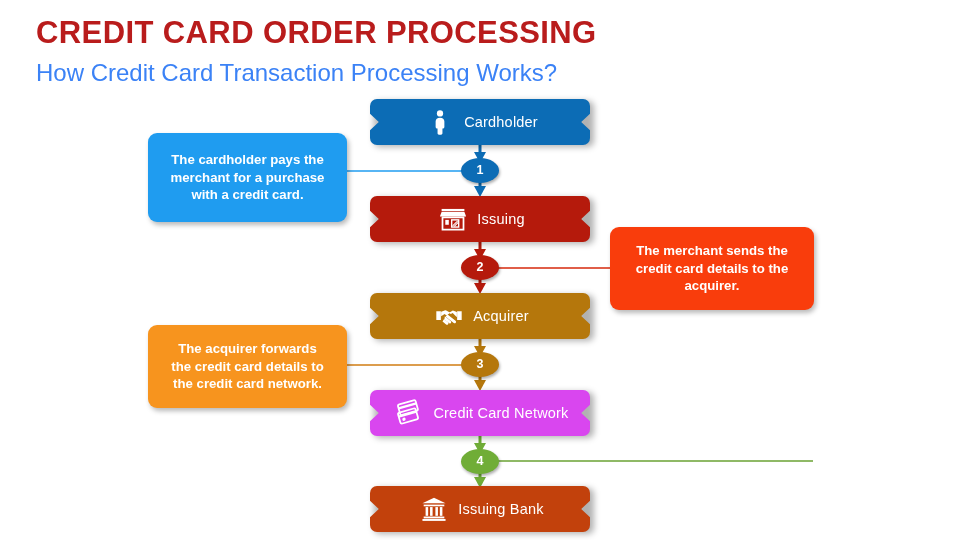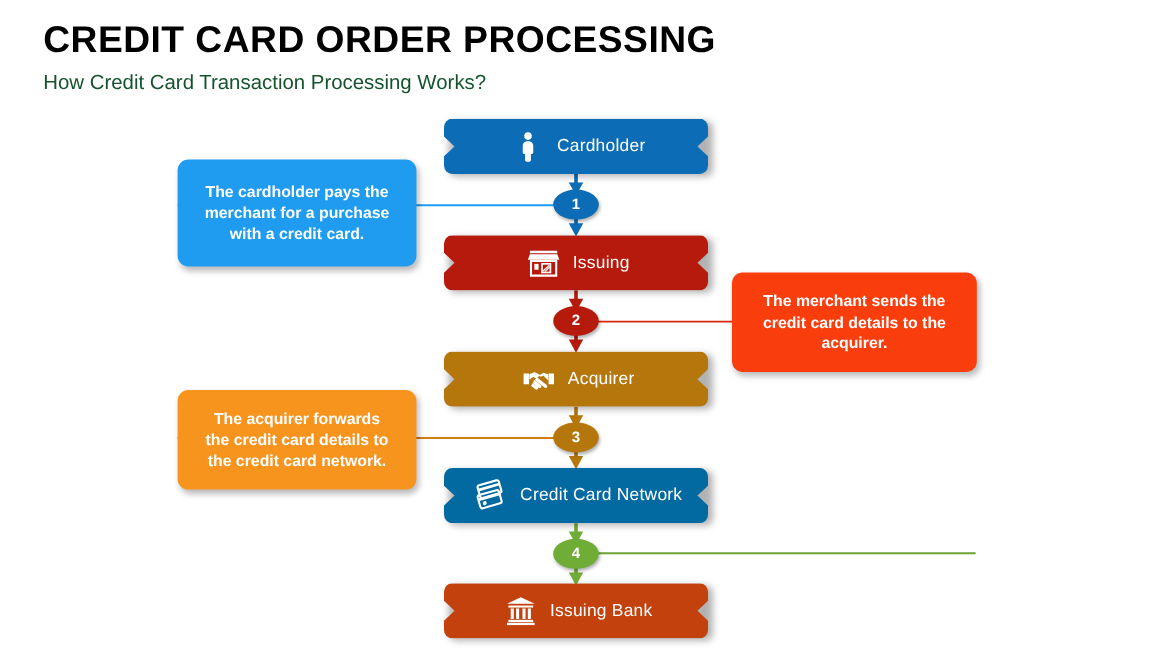--- a/index.html
+++ b/index.html
@@ -14,29 +14,29 @@
     overflow: hidden;
     font-family: "Liberation Sans", sans-serif;
     -webkit-font-smoothing: antialiased;
   }
 
   
   #header { position: absolute; left: 36px; top: 16px; }
   #page-title {
     font-size: 31px;
     font-weight: bold;
-    color: #000000;
+    color: #b91c1c;
     letter-spacing: 0.4px;
     line-height: 1.1;
     white-space: nowrap;
   }
   #page-subtitle {
-    font-size: 17px;
+    font-size: 24px;
     font-weight: normal;
-    color: #14532d;
+    color: #3b82f6;
     margin-top: 9px;
     white-space: nowrap;
   }
 
   
   #diagram {
     position: absolute;
     left: 0; top: 0;
     width: 960px; height: 540px;
   }
@@ -224,21 +224,21 @@
       <path d="M7 11.2l4-1.6c1-.4 2 .1 2.9.6l3.6 2-3.2 2.3c-.8.6-1.9.5-2.6-.2l-.7-.7-4 2.7z"></path>
       <path d="M25 11.4l-4.6-1.6-4.3 2.6 1.9 1.2 2.2-1.1 4.8 4.8z"></path>
       <path d="M11.3 16.2l6.6 5.4c.7.6.8 1.6.2 2.3-.6.7-1.6.8-2.3.2l-5.1-4.1z"></path>
       <path d="M13.9 13.9l9.6 7.6c.7.6.8 1.6.2 2.3-.6.7-1.6.8-2.3.2l-9.1-7.2z"></path>
       <path d="M10.4 19.5l4.4 3.6c.7.6.8 1.6.2 2.3-.6.7-1.6.8-2.3.2l-4.1-3.3z"></path>
     </svg>
     <span class="node-label">Acquirer</span>
   </div>
 
   <div class="node-shadow n4s"></div>
-  <div class="node n4" style="background:#0369a1">
+  <div class="node n4" style="background:#d946ef">
     <svg class="node-icon" viewBox="0 0 32 32" fill="none" stroke="#ffffff">
       <g transform="rotate(-16 16 16)">
         <rect x="6" y="3.5" width="21" height="12.5" rx="2" stroke-width="2"></rect>
         <rect x="6" y="6.4" width="21" height="2.6" fill="#ffffff" stroke="none"></rect>
       </g>
       <g transform="rotate(-16 16 16)">
         <rect x="3.5" y="12.5" width="21" height="13" rx="2" stroke-width="2" fill="none"></rect>
         <rect x="3.5" y="15.4" width="21" height="2.6" fill="#ffffff" stroke="none"></rect>
         <circle cx="8.5" cy="21.3" r="1.9" fill="#ffffff" stroke="none"></circle>
       </g>

